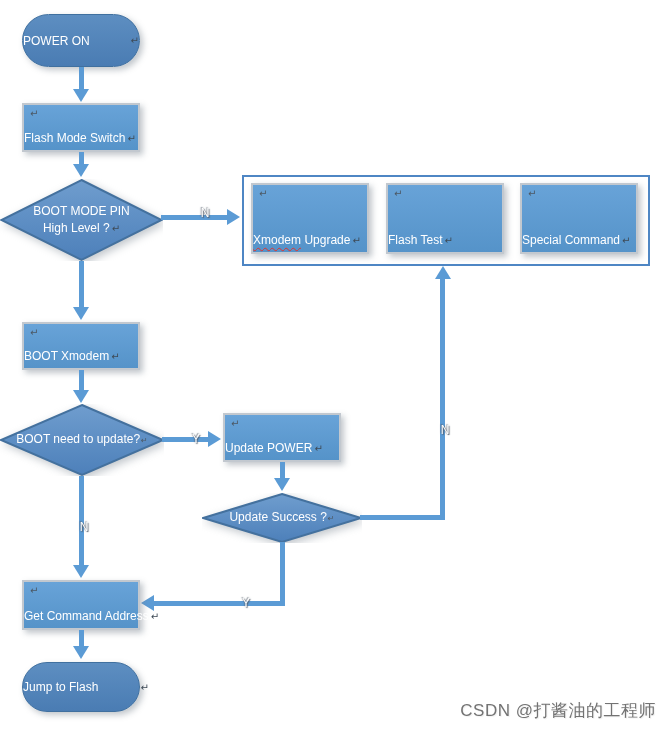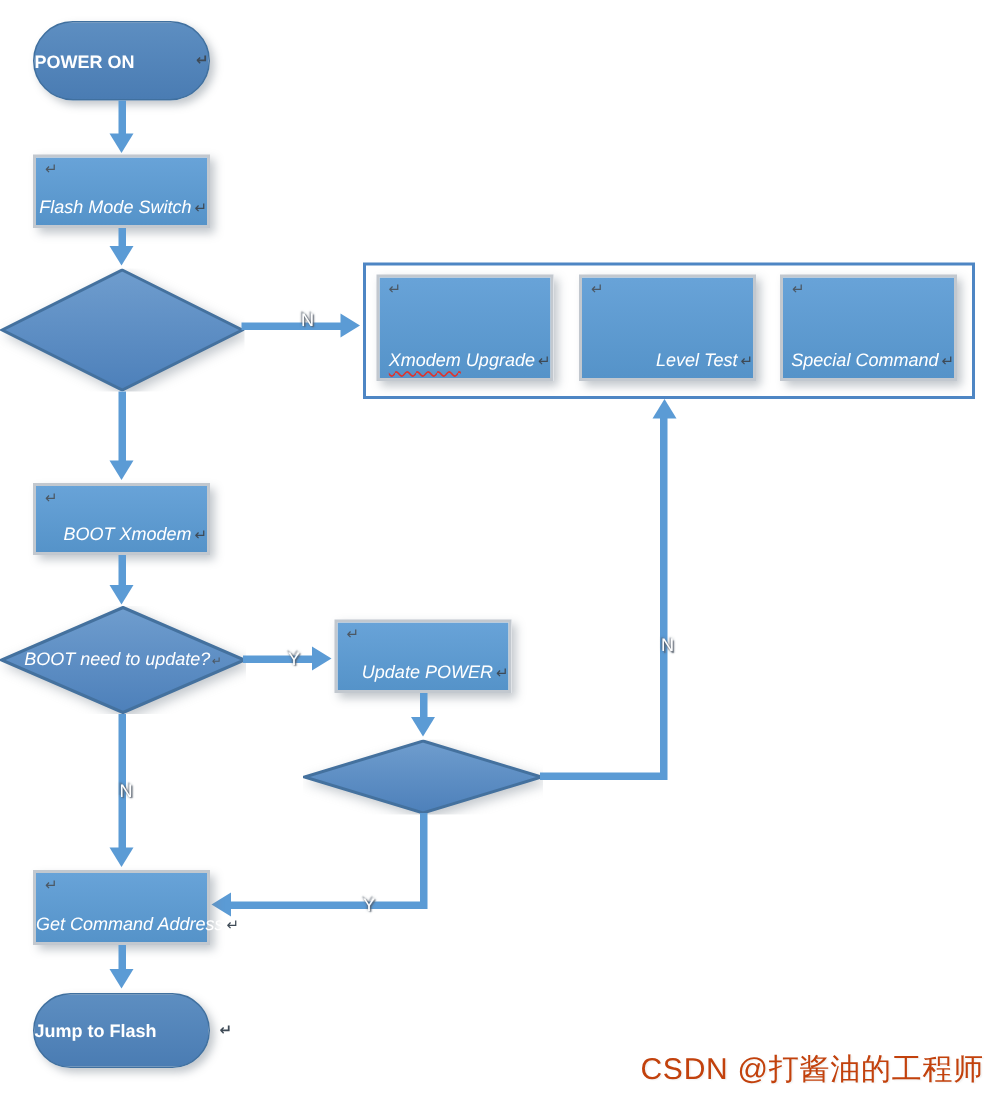--- a/index.html
+++ b/index.html
@@ -3,26 +3,26 @@
 <meta charset="utf-8">
 <style>
   html,body{margin:0;padding:0;background:#fff;}
   #canvas{position:relative;width:660px;height:730px;background:#ffffff;overflow:hidden;
           font-family:"Liberation Sans",sans-serif;}
   .abs{position:absolute;box-sizing:border-box;}
   
   .rect{background:linear-gradient(180deg,#68a3d8 0%,#5593c9 100%);
         border:2px solid #c2c8cf;color:#fff;font-size:12px;
         box-shadow:3px 3px 6px rgba(118,128,140,.45);}
-  .rect .lbl-bottom{position:absolute;left:0;right:0;bottom:5px;text-align:right;white-space:nowrap;font-style:italic;}
+  .rect .lbl-bottom{position:absolute;left:0;right:0;bottom:5px;text-align:left;white-space:nowrap;}
   
   .stadium{background:linear-gradient(180deg,#5d8ec1 0%,#4a7cb3 100%);
            border:1px solid #40709f;border-radius:27px;color:#fff;font-size:12px;
            display:flex;align-items:center;justify-content:space-between;
-           box-shadow:3px 3px 6px rgba(118,128,140,.45);white-space:nowrap;font-weight:bold;}
+           box-shadow:3px 3px 6px rgba(118,128,140,.45);white-space:nowrap;}
   
   .dtext{display:flex;flex-direction:column;align-items:center;justify-content:center;
          color:#fff;font-size:12px;text-align:center;line-height:17px;white-space:nowrap;}
   
   .line{background:#5b9bd5;}
   .head{width:0;height:0;}
   .head.down{border-left:8px solid transparent;border-right:8px solid transparent;border-top:13px solid #5b9bd5;}
   .head.up{border-left:8px solid transparent;border-right:8px solid transparent;border-bottom:13px solid #5b9bd5;}
   .head.right{border-top:8px solid transparent;border-bottom:8px solid transparent;border-left:13px solid #5b9bd5;}
   .head.left{border-top:8px solid transparent;border-bottom:8px solid transparent;border-right:13px solid #5b9bd5;}
@@ -30,21 +30,21 @@
   .blabel{transform:translate(-50%,-50%);color:#fff;font-size:12px;
           text-shadow:1px 1px 1px rgba(85,95,108,.95),-1px -1px 1px rgba(85,95,108,.55),0 0 2px rgba(85,95,108,.6);}
   
   .ret{font-family:"DejaVu Sans",sans-serif;font-size:10px;color:#3e4a56;margin-left:2px;}
   .ret.corner{position:absolute;left:6px;top:3px;margin:0;color:#4c5864;}
   .ret.tiny{font-size:8px;color:#4c5864;margin-left:1px;}
   
   .group{border:2px solid #4e86c4;background:#fff;}
   .miss{text-decoration:underline;text-decoration-style:wavy;text-decoration-color:#e0332b;
         text-decoration-thickness:1px;text-underline-offset:3px;}
-  .watermark{color:#c2410c;font-size:20px;letter-spacing:.5px;white-space:nowrap;
+  .watermark{color:#737373;font-size:17px;letter-spacing:.5px;white-space:nowrap;
              text-shadow:1px 1px 1px #f0f0f0;}
 </style>
 </head>
 <body>
 
 <div id="canvas">
 
   <div class="abs stadium" style="left:22px;top:14px;width:118px;height:53px;">
     <span>POWER ON</span>
       <span class="ret">↵</span>
@@ -63,35 +63,39 @@
 
   <svg class="abs" style="left:0;top:179px;" width="163" height="82">
     <defs>
       <linearGradient id="g1" x1="0" y1="0" x2="0" y2="1">
         <stop offset="0" stop-color="#6f9dce"></stop>
           <stop offset="1" stop-color="#4d80ba"></stop>
       </linearGradient>
     </defs>
     <polygon points="81.5,1 161.5,41 81.5,81 1.5,41" fill="url(#g1)" stroke="#44719e" stroke-width="2" style="filter:drop-shadow(3px 3px 4px rgba(118,128,140,.45));"></polygon>
   </svg>
+  <div class="abs dtext" style="left:0;top:179px;width:163px;height:82px;">
+    <div><span>BOOT MODE PIN</span></div>
+    <div><span>High Level ?</span><span class="ret">↵</span></div>
+  </div>
 
   <div class="abs line" style="left:161px;top:215px;width:67px;height:5px;"></div>
   <div class="abs head right" style="left:227px;top:209px;"></div>
   <div class="abs blabel" style="left:205px;top:213px;">N</div>
 
   <div class="abs group" style="left:242px;top:175px;width:408px;height:91px;"></div>
 
   <div class="abs rect" style="left:251px;top:183px;width:118px;height:71px;">
     <span class="ret corner">↵</span>
     <div class="lbl-bottom"><span class="miss">Xmodem</span> <span>Upgrade</span><span class="ret">↵</span></div>
   </div>
 
   <div class="abs rect" style="left:386px;top:183px;width:118px;height:71px;">
     <span class="ret corner">↵</span>
-    <div class="lbl-bottom"><span>Level Test</span><span class="ret">↵</span></div>
+    <div class="lbl-bottom"><span>Flash Test</span><span class="ret">↵</span></div>
   </div>
 
   <div class="abs rect" style="left:520px;top:183px;width:118px;height:71px;">
     <span class="ret corner">↵</span>
     <div class="lbl-bottom"><span>Special Command</span><span class="ret">↵</span></div>
   </div>
 
   <div class="abs line" style="left:79px;top:261px;width:5px;height:47px;"></div>
   <div class="abs head down" style="left:73px;top:307px;"></div>
 
@@ -105,21 +109,21 @@
 
   <svg class="abs" style="left:0;top:404px;" width="164" height="72">
     <defs>
       <linearGradient id="g2" x1="0" y1="0" x2="0" y2="1">
         <stop offset="0" stop-color="#6f9dce"></stop>
           <stop offset="1" stop-color="#4d80ba"></stop>
       </linearGradient>
     </defs>
     <polygon points="82,1 163,36 82,71 1,36" fill="url(#g2)" stroke="#44719e" stroke-width="2" style="filter:drop-shadow(3px 3px 4px rgba(118,128,140,.45));"></polygon>
   </svg>
-  <div class="abs dtext" style="left:0;top:404px;width:164px;height:72px;font-style:italic;">
+  <div class="abs dtext" style="left:0;top:404px;width:164px;height:72px;">
     <div><span>BOOT need to update?</span><span class="ret tiny">↵</span></div>
   </div>
 
   <div class="abs line" style="left:162px;top:437px;width:47px;height:5px;"></div>
   <div class="abs head right" style="left:208px;top:431px;"></div>
   <div class="abs blabel" style="left:196px;top:439px;">Y</div>
 
   <div class="abs rect" style="left:223px;top:413px;width:118px;height:49px;">
     <span class="ret corner">↵</span>
     <div class="lbl-bottom"><span>Update POWER</span><span class="ret">↵</span></div>
@@ -130,20 +134,23 @@
 
   <svg class="abs" style="left:202px;top:493px;" width="160" height="50">
     <defs>
       <linearGradient id="g3" x1="0" y1="0" x2="0" y2="1">
         <stop offset="0" stop-color="#6f9dce"></stop>
           <stop offset="1" stop-color="#4d80ba"></stop>
       </linearGradient>
     </defs>
     <polygon points="80,1 159,25 80,49 1,25" fill="url(#g3)" stroke="#44719e" stroke-width="2" style="filter:drop-shadow(3px 3px 4px rgba(118,128,140,.45));"></polygon>
   </svg>
+  <div class="abs dtext" style="left:202px;top:493px;width:160px;height:50px;">
+    <div><span>Update Success ?</span><span class="ret tiny">↵</span></div>
+  </div>
 
   <div class="abs line" style="left:360px;top:515px;width:83px;height:5px;"></div>
   <div class="abs line" style="left:440px;top:278px;width:5px;height:242px;"></div>
   <div class="abs head up" style="left:435px;top:266px;"></div>
   <div class="abs blabel" style="left:445px;top:430px;">N</div>
 
   <div class="abs line" style="left:280px;top:542px;width:5px;height:64px;"></div>
   <div class="abs line" style="left:154px;top:601px;width:128px;height:5px;"></div>
   <div class="abs head left" style="left:141px;top:595px;"></div>
   <div class="abs blabel" style="left:246px;top:603px;">Y</div>

